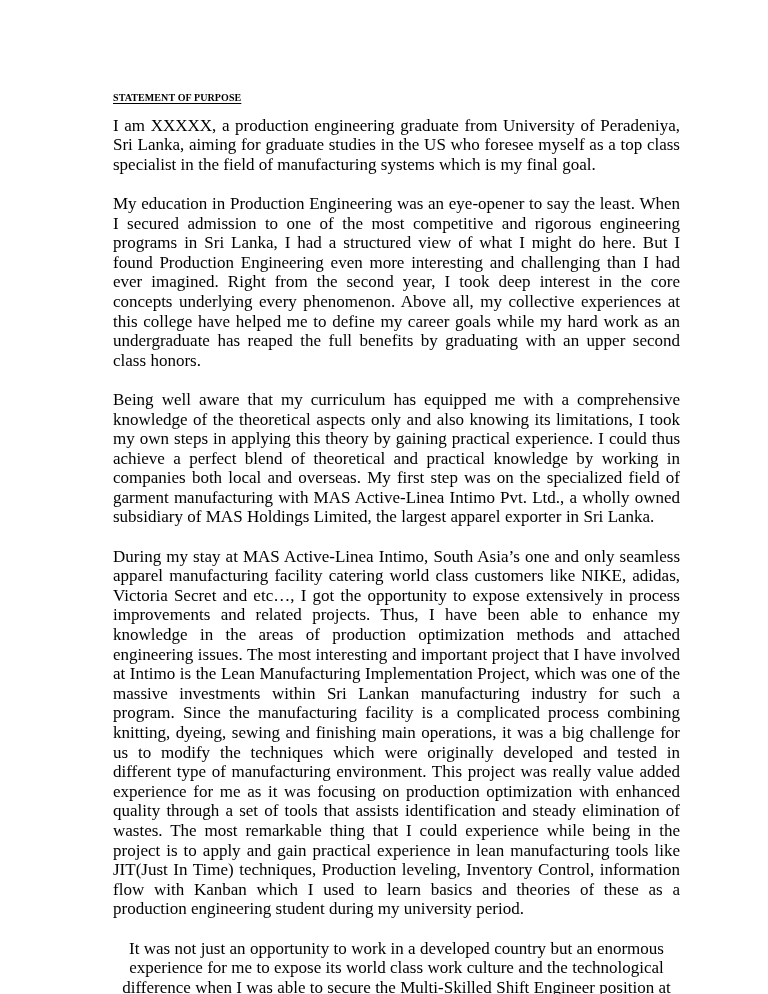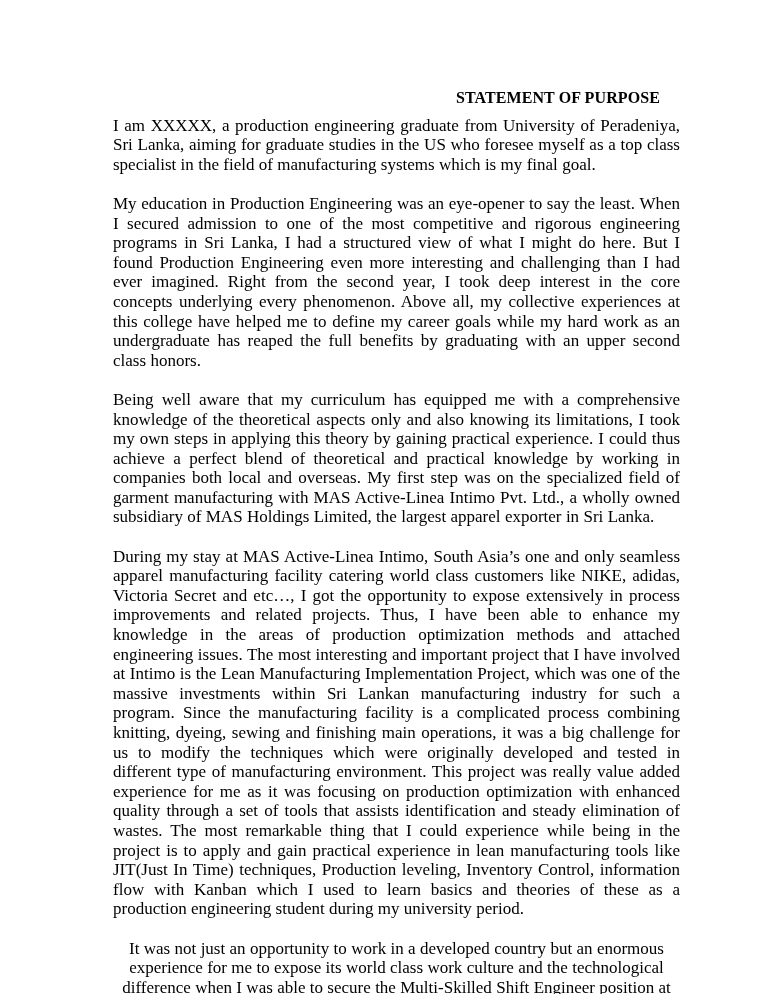--- a/index.html
+++ b/index.html
@@ -17,23 +17,24 @@
   }
   .page {
     position: relative;
     width: 768px;
     height: 994px;
     background: #ffffff;
     box-sizing: border-box;
     padding: 88px 88px 0 113px;
   }
   .doc-title {
-    text-align: right;
-    font-size: 16px;
+    text-align: left;
+    font-size: 10px;
     line-height: 19.6px;
+    text-decoration: underline;
     text-underline-offset: 2px;
     margin: 0 0 8px 0;
     letter-spacing: 0.1px;
     padding-right: 20px;
   }
   .para {
     font-size: 17px;
     line-height: 19.6px;
     margin: 0 0 19.6px 0;
     text-align: justify;

